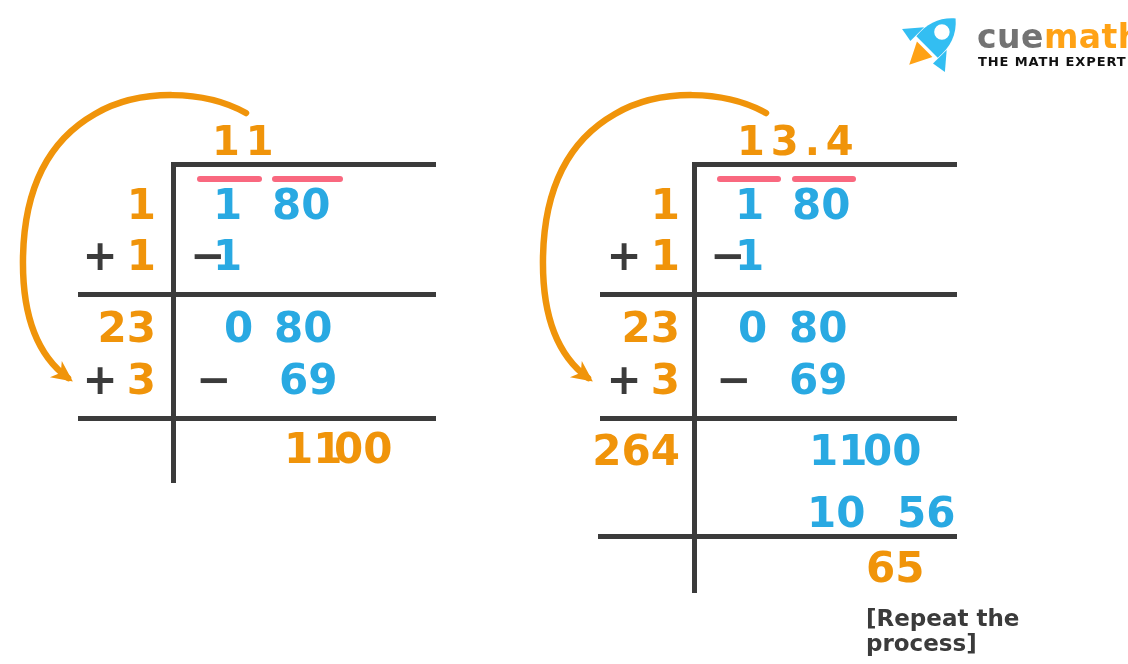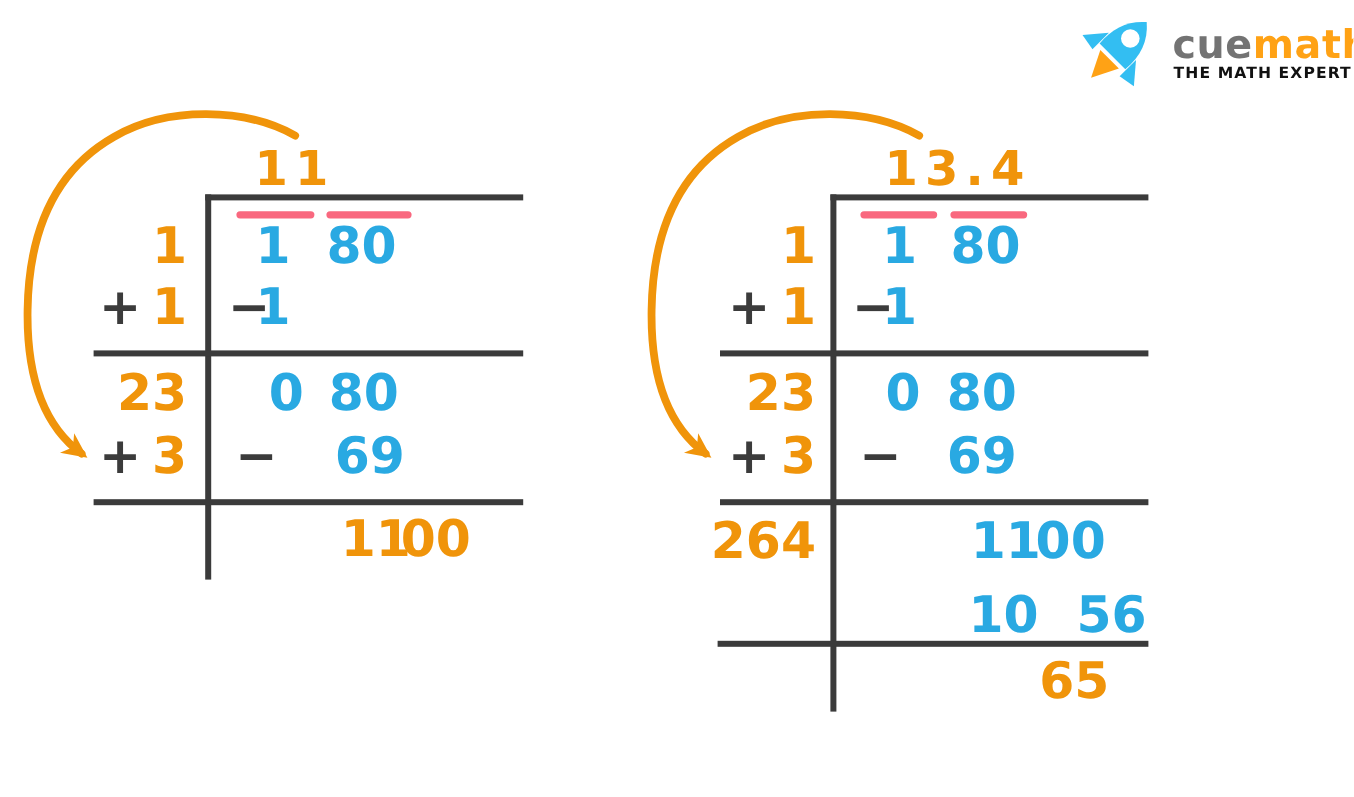--- a/index.html
+++ b/index.html
@@ -122,14 +122,15 @@
   <div class="num blue" style="left:738px; top:307px;">0</div>
   <div class="num blue" style="left:789px; top:307px;">80</div>
   <div class="num dark" style="left:716px; top:359px;">−</div>
   <div class="num blue" style="left:789px; top:359px;">69</div>
   <div class="num blue" style="left:809px; top:430px;">11</div>
   <div class="num blue" style="left:863px; top:430px;">00</div>
   <div class="num blue" style="left:807px; top:492px;text-align:right;">10</div>
   <div class="num blue" style="left:871px; top:492px;margin-left:26px;">56</div>
   <div class="num orange" style="left:866px; top:547px;">65</div>
 
+  <div class="note" style="left:866px; top:606px;">[Repeat the process]</div>
 
 </div>
 
 </body></html>

